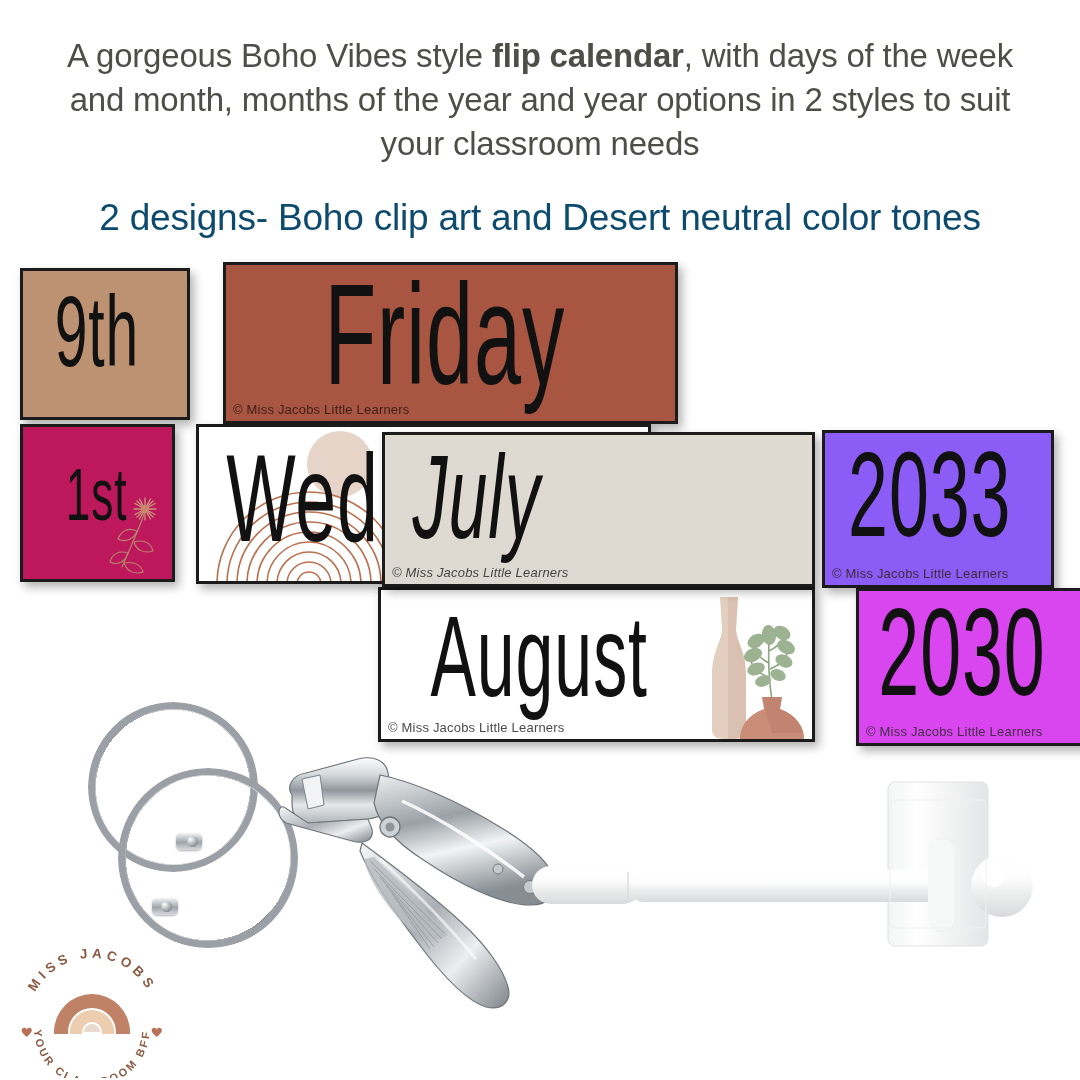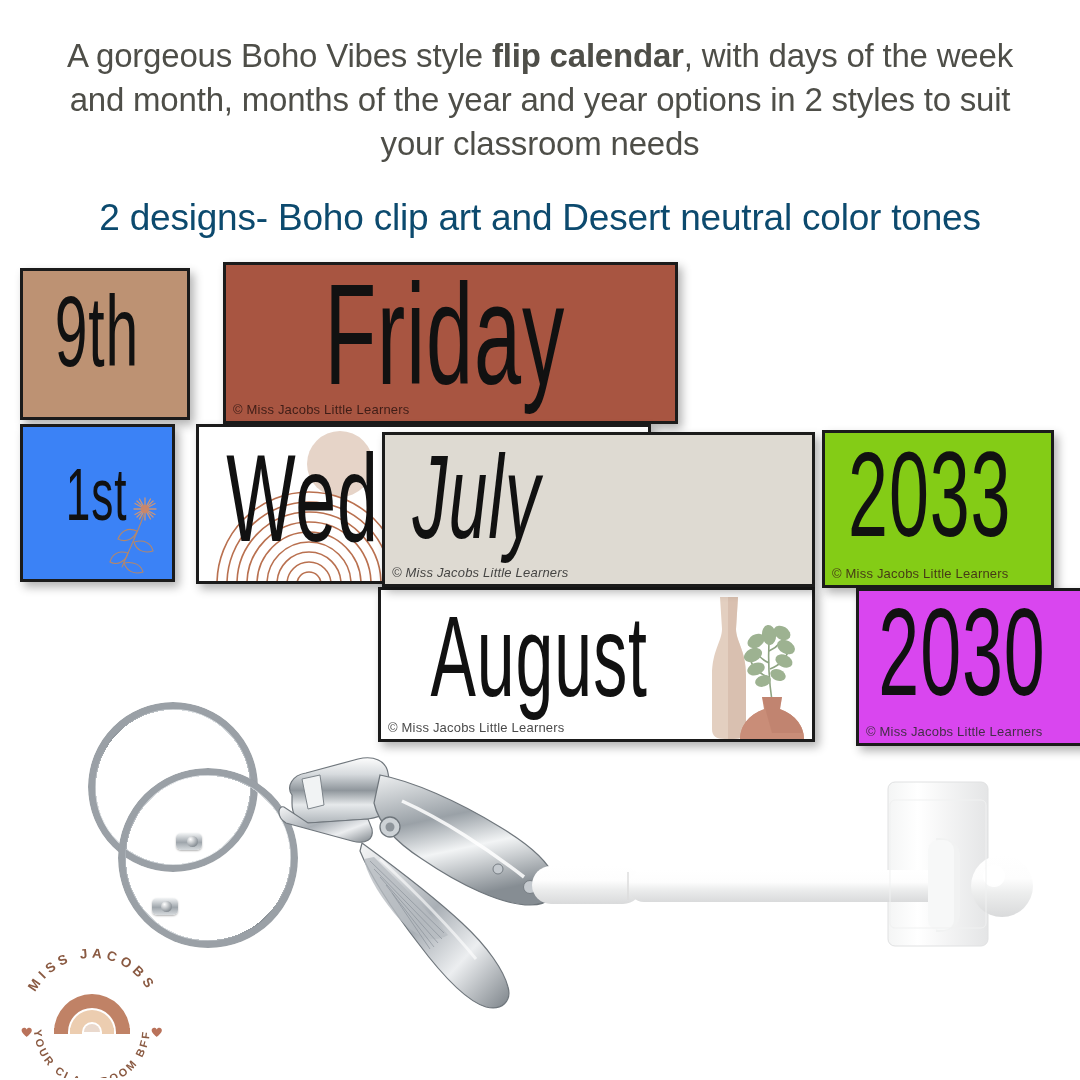--- a/index.html
+++ b/index.html
@@ -46,37 +46,37 @@
     position:absolute;left:7px;bottom:4px;
     font-size:13px;color:#2a2a2a;opacity:.85;
     letter-spacing:.2px;white-space:nowrap;
     font-family:"Liberation Sans",sans-serif;
   }
 
   
   #card-9th   {left:20px; top:268px; width:170px;height:152px;background:#bd9273;}
   #card-9th .word{left:28px;top:24px;font-size:64px;}
 
-  #card-1st   {left:20px; top:424px; width:155px;height:158px;background:#3b82f6;}
+  #card-1st   {left:20px; top:424px; width:155px;height:158px;background:#be185d;}
   #card-1st .word{left:40px;top:40px;font-size:48px;}
 
   #card-friday{left:196px;top:262px;width:455px;height:162px;background:#a85541;margin-left:27px;}
   #card-friday .word{left:88px;top:18px;font-size:92px;}
   #card-friday .copyright{color:#2d1410;}
 
   #card-wed   {left:196px;top:424px;width:455px;height:160px;background:#ffffff;}
   #card-wed .word{left:10px;top:26px;font-size:80px;}
 
   #card-july  {left:382px;top:432px;width:433px;height:155px;background:#dedad2;font-style:italic;}
   #card-july .word{left:22px;top:18px;font-size:76px;}
 
   #card-aug   {left:378px;top:587px;width:437px;height:155px;background:#ffffff;padding-left:45px;}
   #card-aug .word{left:40px;top:24px;font-size:74px;}
 
-  #card-2033  {left:822px;top:430px;width:232px;height:158px;background:#84cc16;}
+  #card-2033  {left:822px;top:430px;width:232px;height:158px;background:#8b5cf6;}
   #card-2033 .word{left:16px;top:16px;font-size:78px;}
   #card-2033 .copyright{color:#3a1e16;}
 
   #card-2030  {left:822px;top:588px;width:264px;height:158px;background:#d946ef;margin-left:34px;}
   #card-2030 .word{left:12px;top:16px;font-size:80px;}
 
   
   .deco{position:absolute;pointer-events:none;}
 
   

